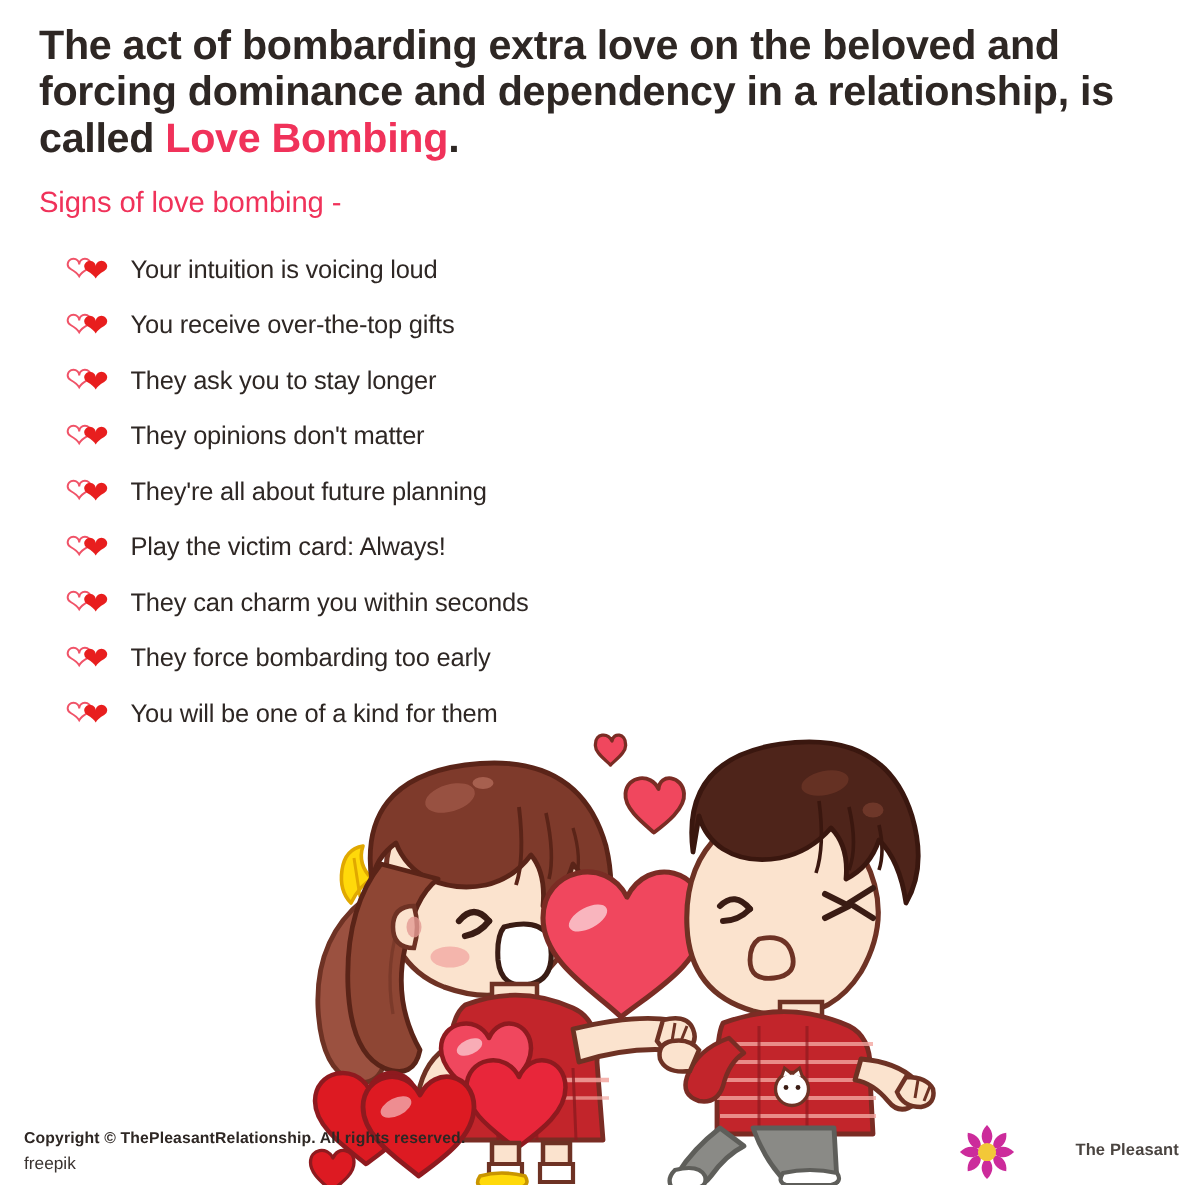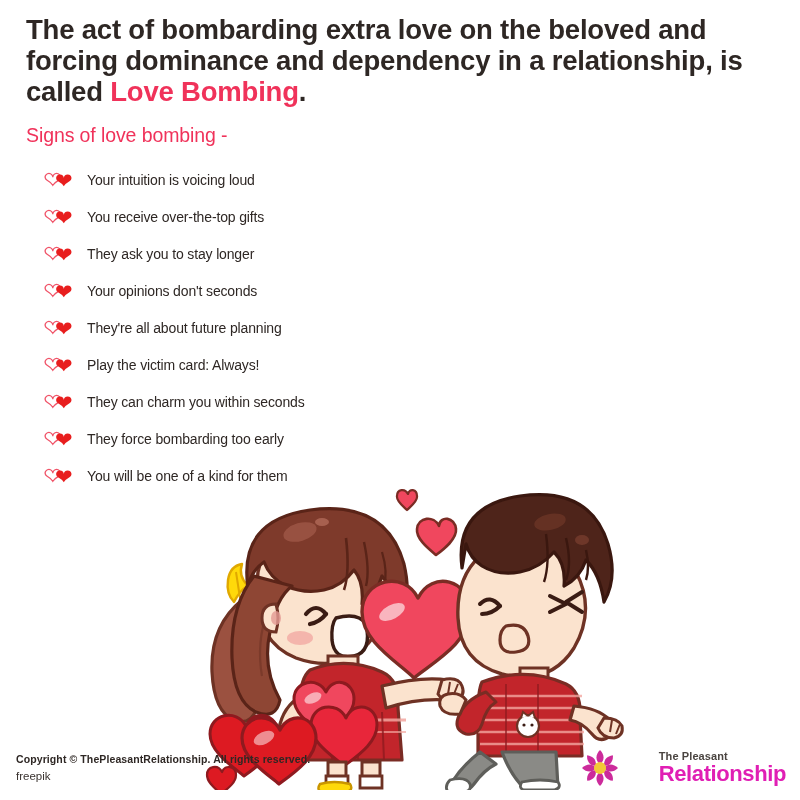--- a/index.html
+++ b/index.html
@@ -78,21 +78,21 @@
     color: transparent;
     -webkit-text-stroke: 1.3px #F05368;
     text-shadow: none;
   }
   .sign-icon .hv.front {
     left: 11px;
     top: 1px;
     color: #E81E1E;
   }
   .sign-label {
-    font-size: 14px;
+    font-size: 17px;
     color: #2E2724;
     font-weight: 500;
     letter-spacing: -0.15px;
     white-space: nowrap;
   }
 
   
   .illustration {
     position: absolute;
     left: 150px;
@@ -190,21 +190,21 @@
           <span class="hv front">❤</span>
       </span>
       <span class="sign-label">They ask you to stay longer</span>
     </div>
 
     <div class="sign-item">
       <span class="sign-icon">
         <span class="hv back">❤</span>
           <span class="hv front">❤</span>
       </span>
-      <span class="sign-label">Your opinions don't seconds</span>
+      <span class="sign-label">They opinions don't matter</span>
     </div>
 
     <div class="sign-item">
       <span class="sign-icon">
         <span class="hv back">❤</span>
           <span class="hv front">❤</span>
       </span>
       <span class="sign-label">They're all about future planning</span>
     </div>
 
@@ -385,17 +385,16 @@
           <path d="M6.5 6.5 c7 1 10 6 9 11 c-5 1 -10 -4 -9 -11 Z"></path>
           <path d="M33.5 6.5 c1 7 -4 12 -9 11 c-1 -5 2 -10 9 -11 Z"></path>
           <path d="M6.5 33.5 c-1 -7 4 -12 9 -11 c1 5 -2 10 -9 11 Z"></path>
           <path d="M33.5 33.5 c-7 -1 -10 -6 -9 -11 c5 -1 10 4 9 11 Z"></path>
         </g>
         <circle cx="20" cy="20" r="6.4" fill="#F2C838"></circle>
       </svg>
     </span>
     <span class="logo-text">
       <span class="logo-top">The Pleasant</span>
-      <span class="logo-bottom">Relationship</span>
     </span>
   </div>
 
 </div>
 
 </body></html>

